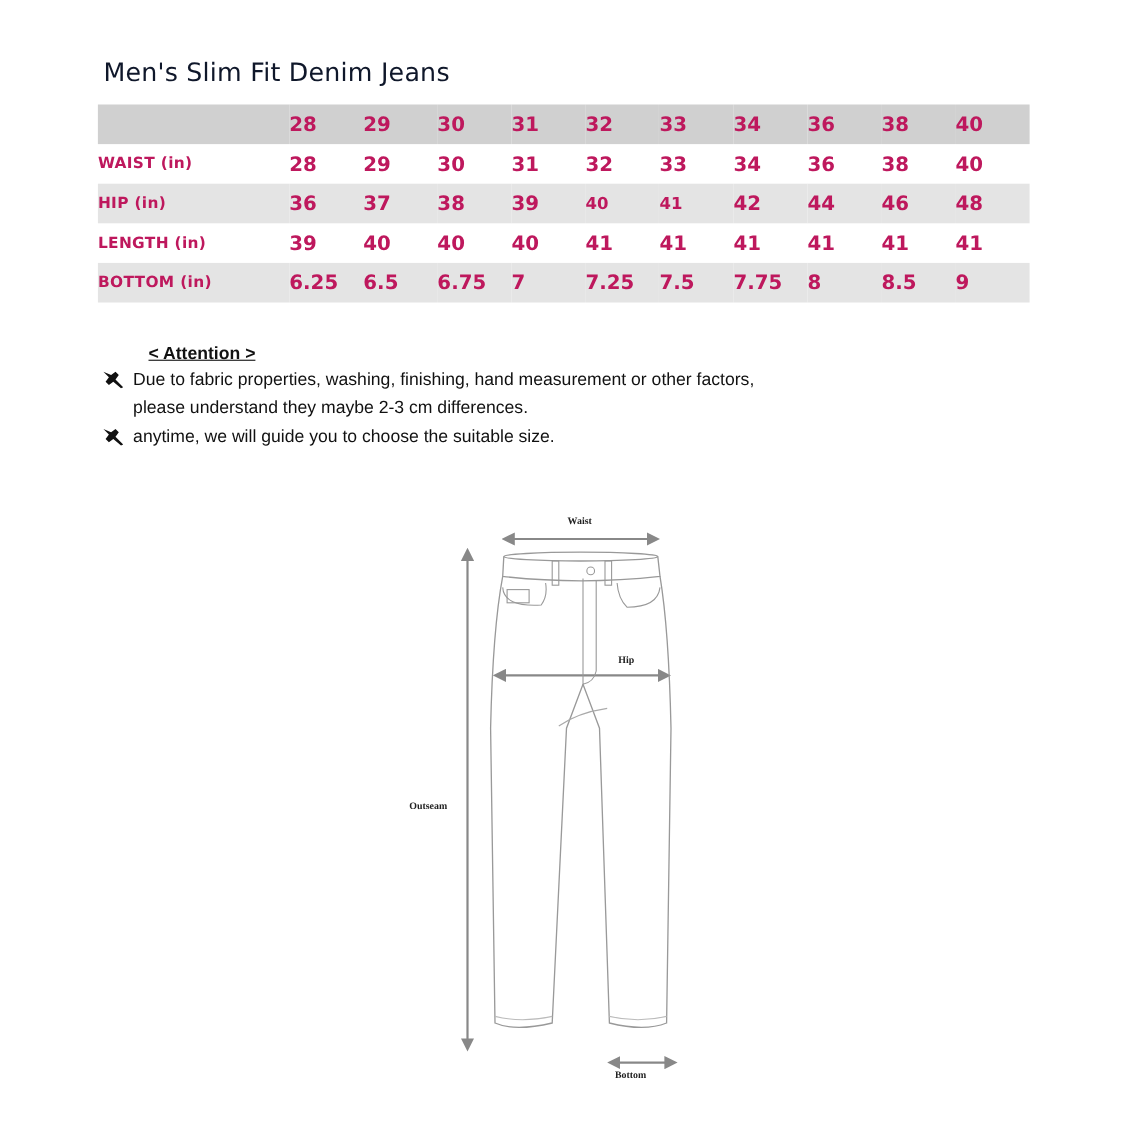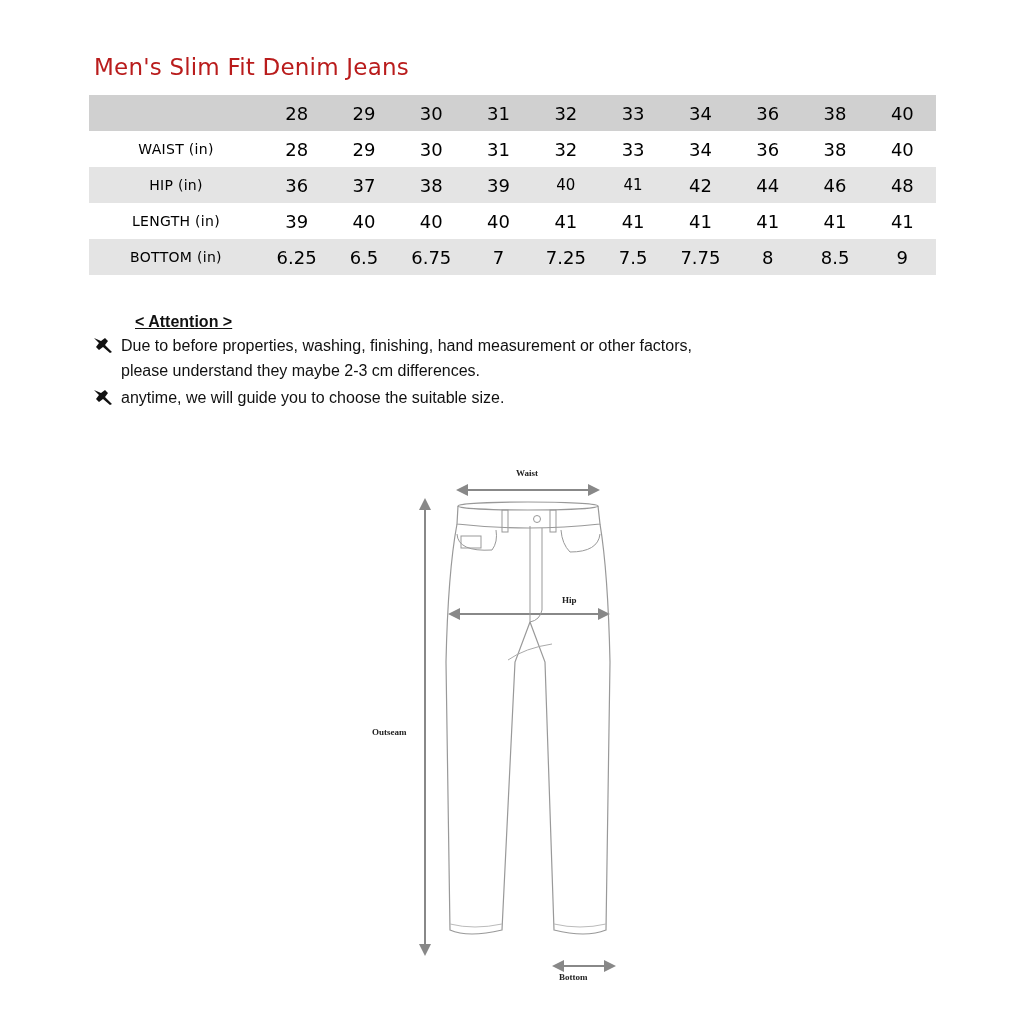--- a/index.html
+++ b/index.html
@@ -1,25 +1,25 @@
 <!DOCTYPE html>
 <html><head>
   <meta charset="utf-8">
   <style>
     html, body { margin: 0; padding: 0; background: #ffffff; }
     body { width: 1024px; height: 1024px; position: relative; overflow: hidden;
            font-family: "DejaVu Sans", sans-serif; color: #111; }
     .title { position: absolute; left: 94px; top: 54px; font-size: 23px; font-weight: 500;
-             font-family: "DejaVu Sans", sans-serif; color: #b91c1c; letter-spacing: 0.2px; }
+             font-family: "DejaVu Sans", sans-serif; color: #0f172a; letter-spacing: 0.2px; }
     .size-table { position: absolute; left: 89px; top: 95px; width: 847px; border-collapse: collapse; }
     .size-table tr { height: 36px; }
     .size-table tr.shade-light { background: #e4e4e4; }
     .size-table tr.head { background: #d0d0d0; }
-    .size-table td { padding: 0; text-align: center; font-size: 18px; color: #000000;
-                     font-family: "DejaVu Sans", sans-serif; }
+    .size-table td { padding: 0; font-size: 18px; color: #be185d;
+                     font-family: "DejaVu Sans", sans-serif; font-weight: bold; }
     .size-table td.label { width: 174px; font-size: 14px; letter-spacing: 0.3px; }
     .size-table td.num { width: 67.3px; }
     .size-table td.small { font-size: 15px; }
     .attention { position: absolute; left: 92px; top: 313px; font-family: "Liberation Sans", sans-serif; }
     .attention .heading { font-size: 16px; font-weight: bold; text-decoration: underline; margin-left: 43px; }
     .note { position: relative; padding-left: 29px; font-size: 16px; line-height: 25px; margin-top: 2px; color: #111; }
     .note .pin { position: absolute; left: 0; top: 3px; width: 22px; height: 18px; }
     .diagram { position: absolute; left: 360px; top: 462px; width: 300px; height: 530px; }
     .diagram .lbl { position: absolute; font-size: 9px; font-weight: bold; color: #222;
                     font-family: Liberation Serif, serif; }
@@ -98,21 +98,21 @@
   </tr>
 </tbody>
   </table>
 
 <div class="attention">
   <div class="heading">&lt; Attention &gt;</div>
   <div class="note">
     <svg class="pin" viewBox="0 0 22 18">
       <path d="M2 2 L9 5 L13 2 L16 5 L13 9 L20 16 L18 17 L11 11 L7 14 L4 11 L7 7 Z" fill="#111"></path>
     </svg>
-    <div>Due to before properties, washing, finishing, hand measurement or other factors,</div>
+    <div>Due to fabric properties, washing, finishing, hand measurement or other factors,</div>
     <div>please understand they maybe 2-3 cm differences.</div>
   </div>
   <div class="note">
     <svg class="pin" viewBox="0 0 22 18">
       <path d="M2 2 L9 5 L13 2 L16 5 L13 9 L20 16 L18 17 L11 11 L7 14 L4 11 L7 7 Z" fill="#111"></path>
     </svg>
     <div>anytime, we will guide you to choose the suitable size.</div>
   </div>
 </div>
 

